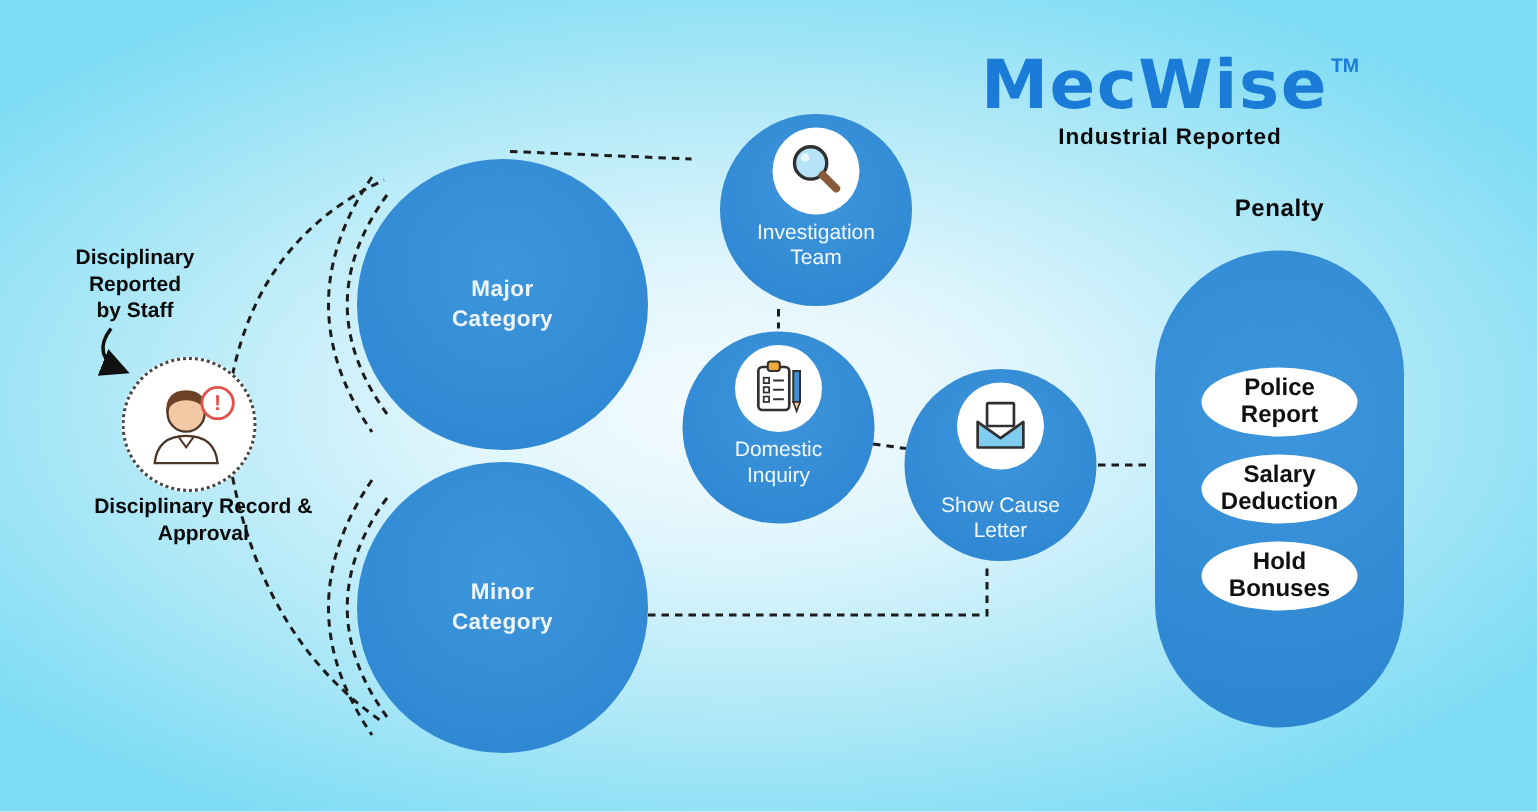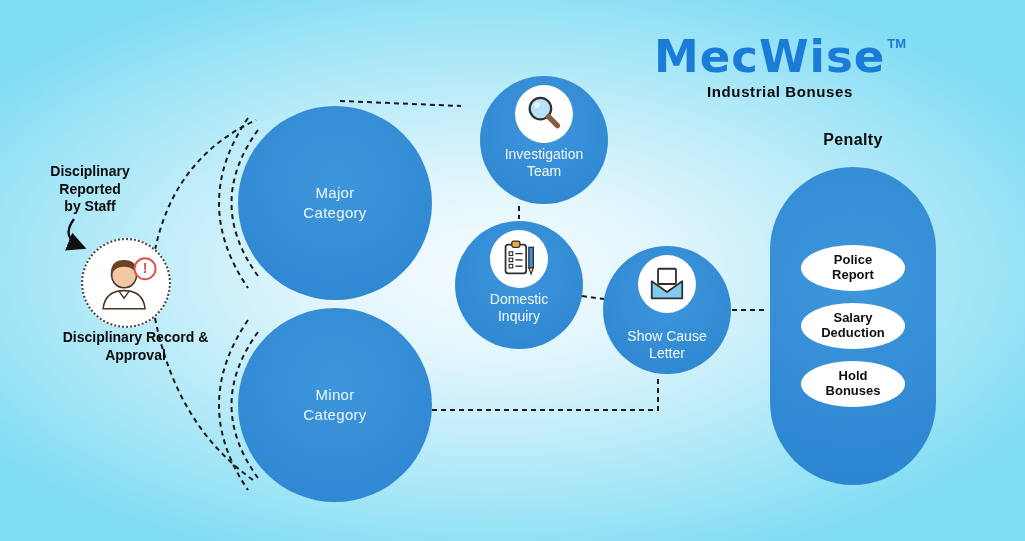--- a/index.html
+++ b/index.html
@@ -55,21 +55,21 @@
   
   .cat-circle {
     position: absolute; width: 194px; height: 194px; border-radius: 50%;
     background: radial-gradient(circle at 50% 38%, #3e96dc, #2b84cf);
     display: flex; align-items: center; justify-content: center;
   }
   .cat-circle.major { left: 238px; top: 106px; }
   .cat-circle.minor { left: 238px; top: 308px; }
   .cat-label {
     width: 90px; text-align: center; color: #eef6fc;
-    font-size: 15px; font-weight: 400; line-height: 1.35; letter-spacing: 0.3px;
+    font-size: 15px; font-weight: 700; line-height: 1.35; letter-spacing: 0.3px;
   }
 
   
   .step {
     position: absolute; width: 128px; height: 128px; border-radius: 50%;
     background: radial-gradient(circle at 50% 38%, #3e96dc, #2b84cf);
     display: flex; flex-direction: column; align-items: center;
   }
   .step.investigation { left: 480px; top: 76px; }
   .step.domestic { left: 455px; top: 221px; }
@@ -97,21 +97,21 @@
     background: radial-gradient(circle at 50% 35%, #3e96dc, #2b84cf);
     display: flex; flex-direction: column; align-items: center; justify-content: center;
     gap: 12px;
   }
   .penalty-item {
     width: 104px; height: 46px; background: #ffffff; border-radius: 50%;
     display: flex; align-items: center; justify-content: center; flex: none;
   }
   .penalty-item span {
     display: block; width: 80px; text-align: center;
-    font-size: 13px; font-weight: bold; color: #101010; line-height: 1.15;
+    font-size: 16px; font-weight: bold; color: #101010; line-height: 1.15;
   }
 </style>
 </head>
 <body>
 
 <div class="canvas">
 
   <svg class="connectors" viewBox="0 0 1025 541" aria-hidden="true">
     <defs>
       <marker id="ah" markerWidth="9" markerHeight="9" refX="6" refY="4" orient="auto">
@@ -138,21 +138,21 @@
 
     <path class="dash" d="M 432 410 L 658 410 L 658 376"></path>
 
     <path class="dash" d="M 732 310 L 768 310"></path>
   </svg>
 
   <div class="logo">
     <div class="logo-row">
       <span class="logo-text">MecWise</span><span class="logo-tm">TM</span>
     </div>
-    <div class="logo-sub">Industrial Bonuses</div>
+    <div class="logo-sub">Industrial Reported</div>
   </div>
 
   <div class="reported-label">Disciplinary Reported by Staff</div>
 
   <div class="person-badge">
     <svg viewBox="0 0 86 86" aria-hidden="true">
       <path d="M 19 70 Q 21 51 41 51 Q 61 51 63 70 L 19 70 Z" fill="#ffffff" stroke="#4a3526" stroke-width="1.6"></path>
       <path d="M 36 52 L 41 59 L 46 52" fill="none" stroke="#4a3526" stroke-width="1.4"></path>
       <circle cx="41" cy="35" r="13" fill="#f2c9a4" stroke="#4a3526" stroke-width="1.6"></circle>
       <path d="M 27 36 Q 26 19 41 19 Q 56 19 55 36 Q 52 26 41 26 Q 30 26 27 36 Z" fill="#6b4226"></path>

